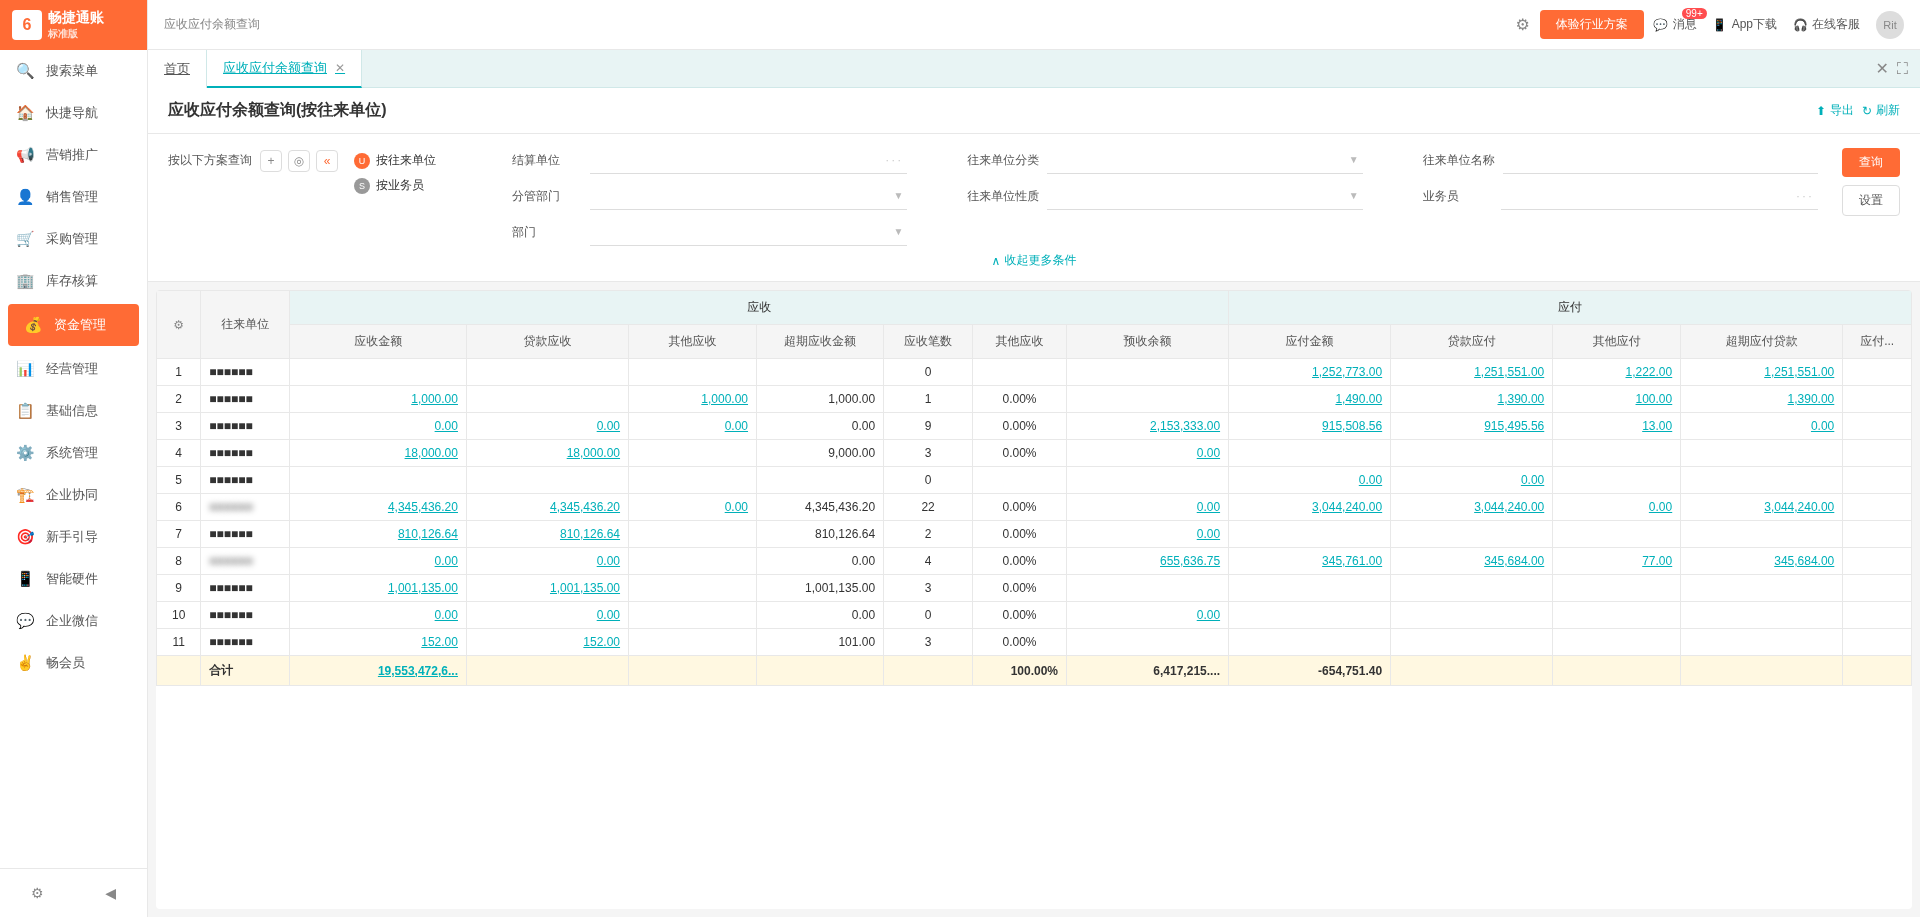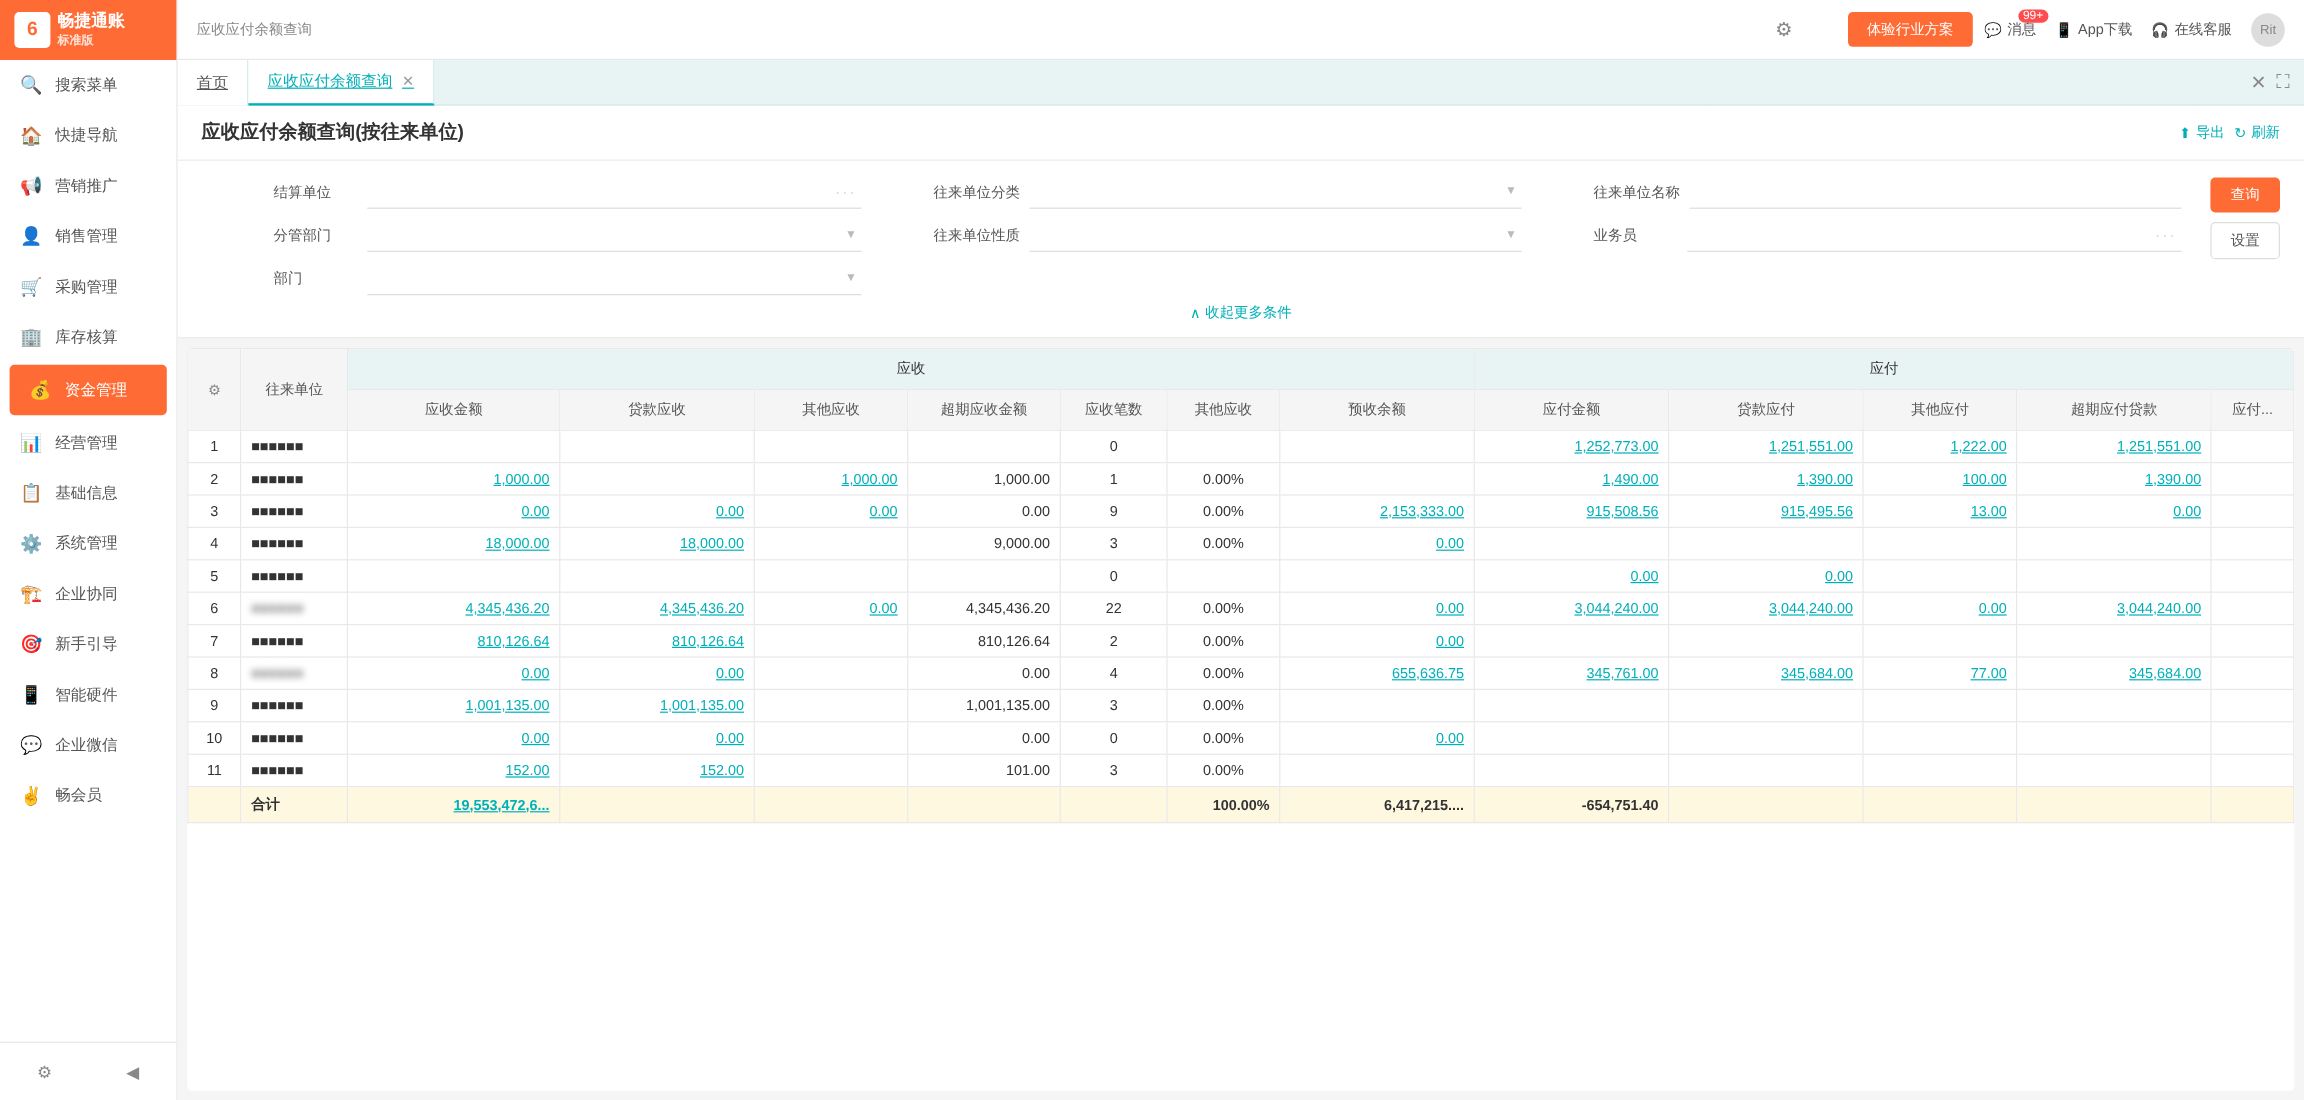--- a/index.html
+++ b/index.html
@@ -36,21 +36,21 @@
       background: #fff; border-bottom: 1px solid #e8e8e8;
       display: flex; align-items: center; padding: 0 16px; z-index: 100; gap: 10px;
     }
     .header-breadcrumb {
       display: flex; align-items: center; gap: 6px; flex: 1;
       font-size: 12px; color: #888;
     }
     .header-settings-icon { color: #888; cursor: pointer; font-size: 16px; }
     .header-solution-btn {
       background: #ff6b35; color: #fff; border: none; padding: 6px 16px;
-      border-radius: 4px; cursor: pointer; font-size: 12px; margin-left: 36px;
+      border-radius: 4px; cursor: pointer; font-size: 12px;
     }
     .header-right { display: flex; align-items: center; gap: 16px; margin-left: auto; }
     .header-msg { display: flex; align-items: center; gap: 4px; cursor: pointer; color: #555; position: relative; }
     .header-badge {
       background: #ff4d4f; color: #fff; border-radius: 10px; font-size: 10px;
       padding: 0 4px; min-width: 16px; text-align: center; position: absolute; top: -8px; right: -10px;
     }
     .header-app { display: flex; align-items: center; gap: 4px; cursor: pointer; color: #555; }
     .header-service { display: flex; align-items: center; gap: 4px; cursor: pointer; color: #555; }
     .header-user { display: flex; align-items: center; gap: 4px; cursor: pointer; color: #555; }
@@ -289,20 +289,42 @@
       </div>
       <div class="page-action-btn">
         <span>↻</span>
         <span>刷新</span>
       </div>
     </div>
   </div>
 
   <div class="filter-area">
     <div class="filter-scheme-bar">
+      <div style="display:flex;align-items:flex-start;gap:8px;padding-top:2px">
+        <span class="filter-scheme-label">按以下方案查询</span>
+        <div class="filter-scheme-icons">
+          <div class="filter-scheme-icon">+</div>
+          <div class="filter-scheme-icon">◎</div>
+          <div class="filter-scheme-icon expand">«</div>
+        </div>
+        <div class="filter-schemes">
+          <div class="filter-scheme-option">
+            <div style="width:16px;height:16px;border-radius:50%;background:#ff6b35;display:flex;align-items:center;justify-content:center;">
+              <span style="color:#fff;font-size:9px">U</span>
+            </div>
+            <span>按往来单位</span>
+          </div>
+          <div class="filter-scheme-option">
+            <div style="width:16px;height:16px;border-radius:50%;background:#999;display:flex;align-items:center;justify-content:center;">
+              <span style="color:#fff;font-size:9px">S</span>
+            </div>
+            <span>按业务员</span>
+          </div>
+        </div>
+      </div>
 
       <div class="filter-fields">
 
         <div class="filter-field">
           <span class="filter-field-label">结算单位</span>
           <div class="filter-field-input">
             <span></span>
             <span class="filter-dots">···</span>
           </div>
         </div>

